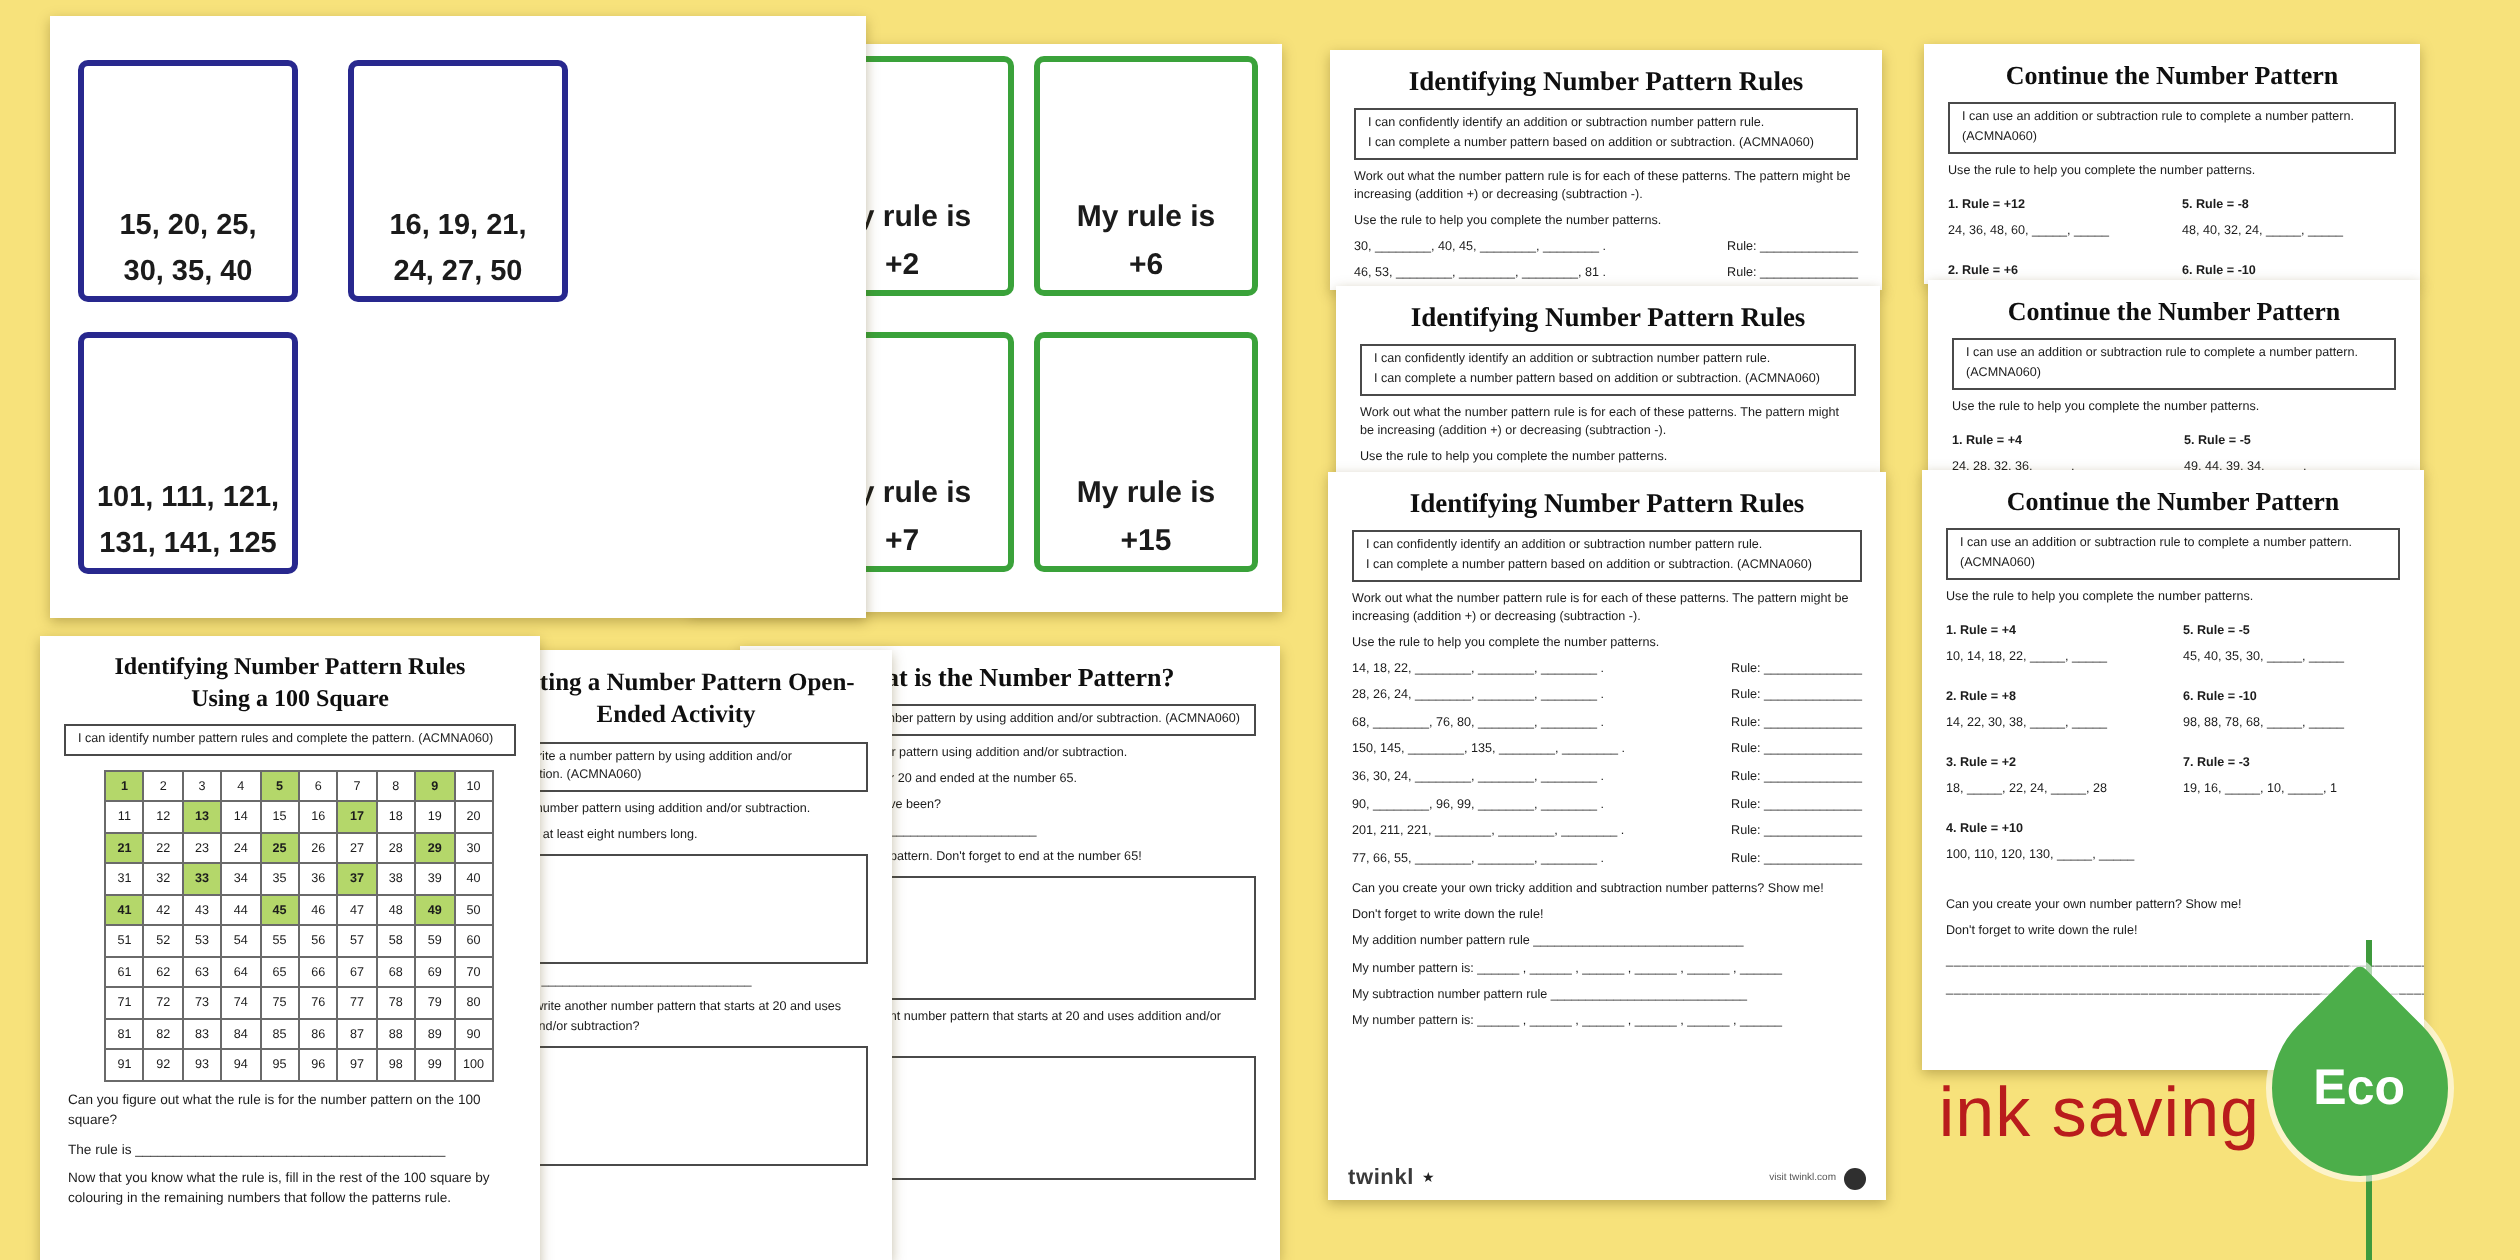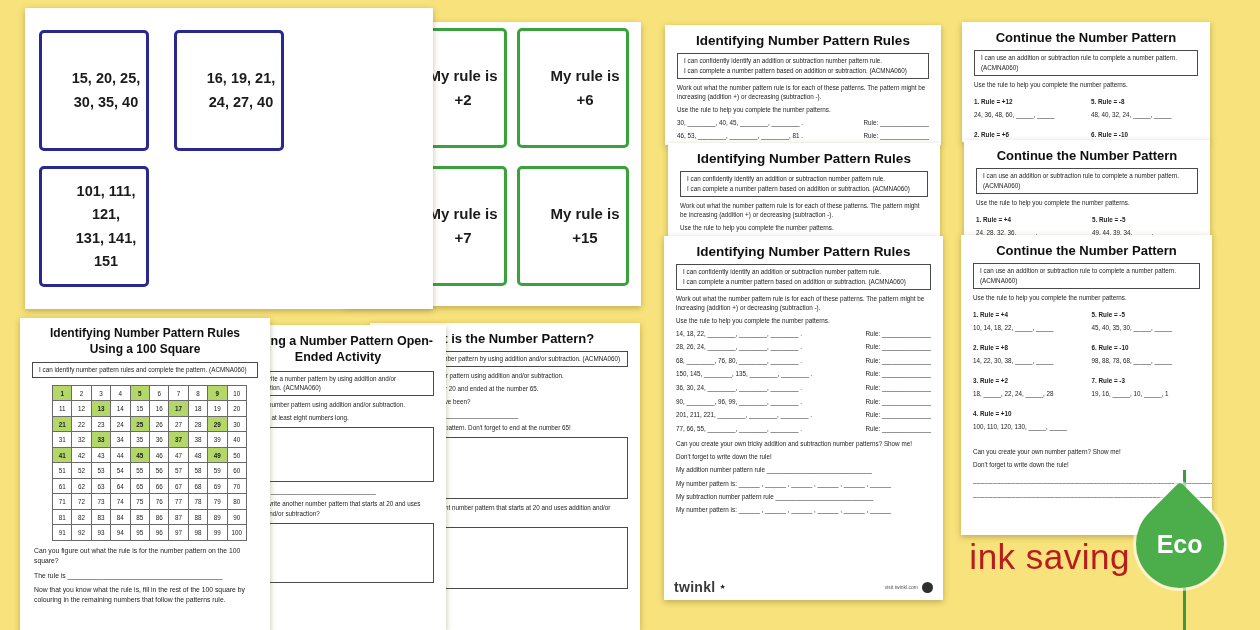--- a/index.html
+++ b/index.html
@@ -1,49 +1,49 @@
 <!DOCTYPE html>
 <html><head>
 <meta charset="utf-8">
 <style>
   *{margin:0;padding:0;box-sizing:border-box;}
   html,body{width:1260px;height:630px;}
   body{position:relative;overflow:hidden;background:#f7e27b;font-family:"Liberation Sans","DejaVu Sans",sans-serif;color:#1c1c1c;}
   .sheet{position:absolute;background:#ffffff;box-shadow:0 2px 6px rgba(90,70,10,.35);overflow:hidden;}
-  .serif{font-family:Liberation Sans, sans-serif;}
+  .serif{font-family:Liberation Serif, serif;}
   .pre{white-space:pre-line;}
 
   
   .blue-sheet{left:25px;top:8px;width:408px;height:301px;}
   .green-sheet{left:345px;top:22px;width:296px;height:284px;}
   .card-rows{display:flex;flex-direction:column;}
   .blue-sheet .card-rows{padding:22px 14px 0;gap:15px;}
   .green-sheet .card-rows{padding:6px 0 0 50px;gap:18px;}
   .card-row{display:flex;}
   .blue-sheet .card-row{gap:25px;}
   .green-sheet .card-row{gap:10px;}
-  .card{border:3px solid #28288e;border-radius:5px;display:flex;align-items:center;justify-content:center;text-align:center;font-weight:bold;color:#1b1b1b;padding-left:24px;}
+  .card{border:3px solid #28288e;border-radius:5px;display:flex;align-items:flex-end;justify-content:center;text-align:center;font-weight:bold;color:#1b1b1b;}
   .blue-sheet .card{width:110px;height:121px;font-size:14.5px;line-height:1.6;}
   .green-sheet .card{width:112px;height:120px;font-size:15px;line-height:1.6;border-color:#3aa23a;}
 
   
   .ws-title{font-weight:700;font-size:13.5px;text-align:center;padding-top:8px;color:#0f0f0f;}
   .ws-obj{border:1px solid #4a4a4a;margin:5px 12px 0;padding:2px 6px;font-size:6.3px;line-height:1.55;}
   .ws-obj span{display:block;}
   .ws-p{margin:4px 12px 0;font-size:6.3px;line-height:1.45;}
   .pat-rows{margin-top:2px;}
   .pat-row{display:flex;justify-content:space-between;margin:0 12px;font-size:6.3px;line-height:2.15;}
   .ci-wrap{display:flex;gap:10px;margin:9px 12px 0;}
   .ci-col{flex:1;}
   .ci{margin-bottom:13px;font-size:6.3px;}
   .ci-lbl{font-weight:700;margin-bottom:6px;}
   .write-line{margin:7px 12px 0;font-size:6.3px;letter-spacing:.4px;}
   .big-box{border:1px solid #4a4a4a;margin:5px 12px 0;}
   .ws-footer{position:absolute;left:10px;right:10px;bottom:5px;display:flex;justify-content:space-between;align-items:center;}
-  .brand{font-weight:700;font-size:14px;color:#3a3a3a;letter-spacing:.3px;}
+  .brand{font-weight:700;font-size:11px;color:#3a3a3a;letter-spacing:.3px;}
   .star{font-size:7px;margin-left:4px;color:#222;}
   .visit{font-size:5px;color:#555;margin-right:4px;}
   .badge-circle{width:11px;height:11px;border-radius:50%;background:#2f2f2f;display:inline-block;}
   .footer-left,.footer-right{display:flex;align-items:center;}
 
   
   .m1{left:665px;top:25px;width:276px;height:120px;}
   .m2{left:668px;top:143px;width:272px;height:95px;}
   .m3{left:664px;top:236px;width:279px;height:364px;}
 
@@ -245,27 +245,27 @@
 
 <div class="sheet blue-sheet">
   <div class="card-rows">
       <div class="card-row">
         <div class="card">
           <span class="pre">15, 20, 25,
 30, 35, 40</span>
         </div>
         <div class="card">
           <span class="pre">16, 19, 21,
-24, 27, 40</span>
+24, 27, 50</span>
         </div>
       </div>
       <div class="card-row">
         <div class="card">
           <span class="pre">101, 111, 121,
-131, 141, 151</span>
+131, 141, 125</span>
         </div>
       </div>
     </div>
 </div>
 
 <div class="sheet m1">
   <div class="ws-title serif">Identifying Number Pattern Rules</div>
   <div class="ws-obj">
     <span>I can confidently identify an addition or subtraction number pattern rule.</span>
     <span>I can complete a number pattern based on addition or subtraction. (ACMNA060)</span>

